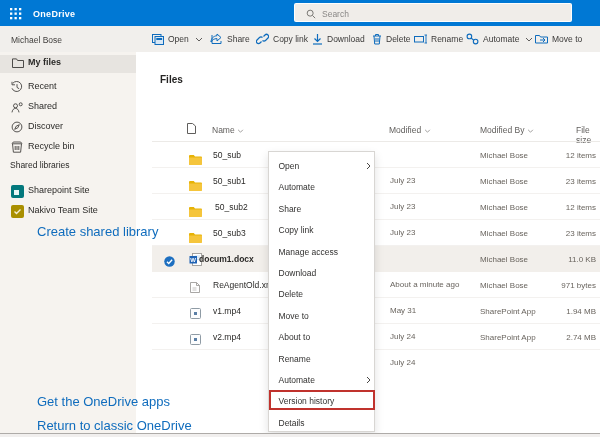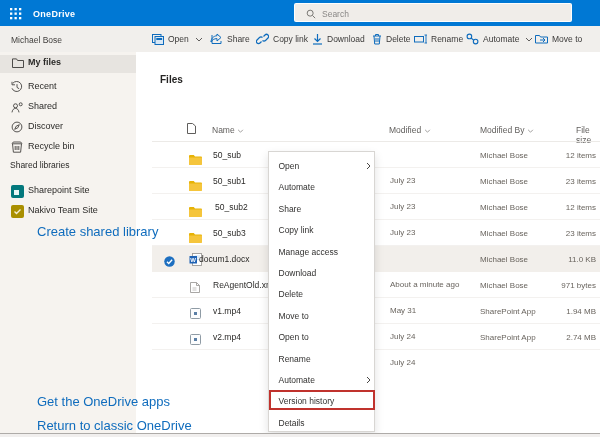--- a/index.html
+++ b/index.html
@@ -282,21 +282,21 @@
   <span class="abs" style="left:12px;top:6.5px"><svg width="11" height="11" viewBox="0 0 13 13">
         <circle cx="6.5" cy="6.5" r="6.2" fill="#1d6fc0"></circle>
         <path d="M3.5 6.7l2.1 2.1 4-4.3" stroke="#fff" stroke-width="1.6" fill="none"></path>
       </svg></span>
   <span class="icn" style="top:6px"><svg width="13" height="13" viewBox="0 0 13 13">
         <rect x="3.5" y="0.5" width="9" height="12" fill="#fff" stroke="#9c9a98" stroke-width="0.9"></rect>
         <path d="M5.5 3h5.5M5.5 4.8h5.5M5.5 6.6h5.5" stroke="#bcd5ec" stroke-width="0.8"></path>
         <rect x="0.5" y="3" width="7.5" height="7.5" fill="#1e62b4"></rect>
         <text x="4.2" y="9" font-size="6" fill="#fff" text-anchor="middle" font-family="Liberation Sans" font-weight="bold">W</text>
       </svg></span>
-  <span class="cell" style="left:47px;font-weight:normal">docum1.docx</span>
+  <span class="cell" style="left:47px;font-weight:bold">docum1.docx</span>
     <span class="c2">About a minute ago</span>
     <span class="c3">Michael Bose</span>
     <span class="c4">11.0 KB</span>
 </div>
 <div class="row" style="top:272px">
   <span class="icn" style="left:38px;top:6.5px"><svg width="10" height="11" viewBox="0 0 10 11">
         <path d="M.5.5h6L9.5 3.5v7H.5z" fill="#fff" stroke="#9f9d9b" stroke-width="0.9"></path>
         <path d="M6.5.5v3h3" fill="none" stroke="#9f9d9b" stroke-width="0.9"></path>
         <path d="M2.5 6h4M2.5 8h4" stroke="#b5b3b1" stroke-width="0.8"></path>
       </svg></span>
@@ -333,21 +333,21 @@
   <div class="mi" style="top:9px">Open<span class="arr"><svg width="5" height="8" viewBox="0 0 5 8">
           <path d="M1 1l3 3-3 3" fill="none" stroke="#484644" stroke-width="1"></path>
         </svg></span></div>
   <div class="mi" style="top:30px">Automate</div>
   <div class="mi" style="top:52px">Share</div>
   <div class="mi" style="top:73px">Copy link</div>
   <div class="mi" style="top:95px">Manage access</div>
   <div class="mi" style="top:116px">Download</div>
   <div class="mi" style="top:137px">Delete</div>
   <div class="mi" style="top:159px">Move to</div>
-  <div class="mi" style="top:180px">Open to</div>
+  <div class="mi" style="top:180px">About to</div>
   <div class="mi" style="top:202px">Rename</div>
   <div class="mi" style="top:223px">Automate<span class="arr"><svg width="5" height="8" viewBox="0 0 5 8">
           <path d="M1 1l3 3-3 3" fill="none" stroke="#484644" stroke-width="1"></path>
         </svg></span></div>
   <div class="mi" style="top:244px">Version history</div>
   <div class="mi" style="top:266px">Details</div>
 </div>
 <div class="abs" id="redbox"></div>
 <div class="abs" id="bstrip"></div>
 

